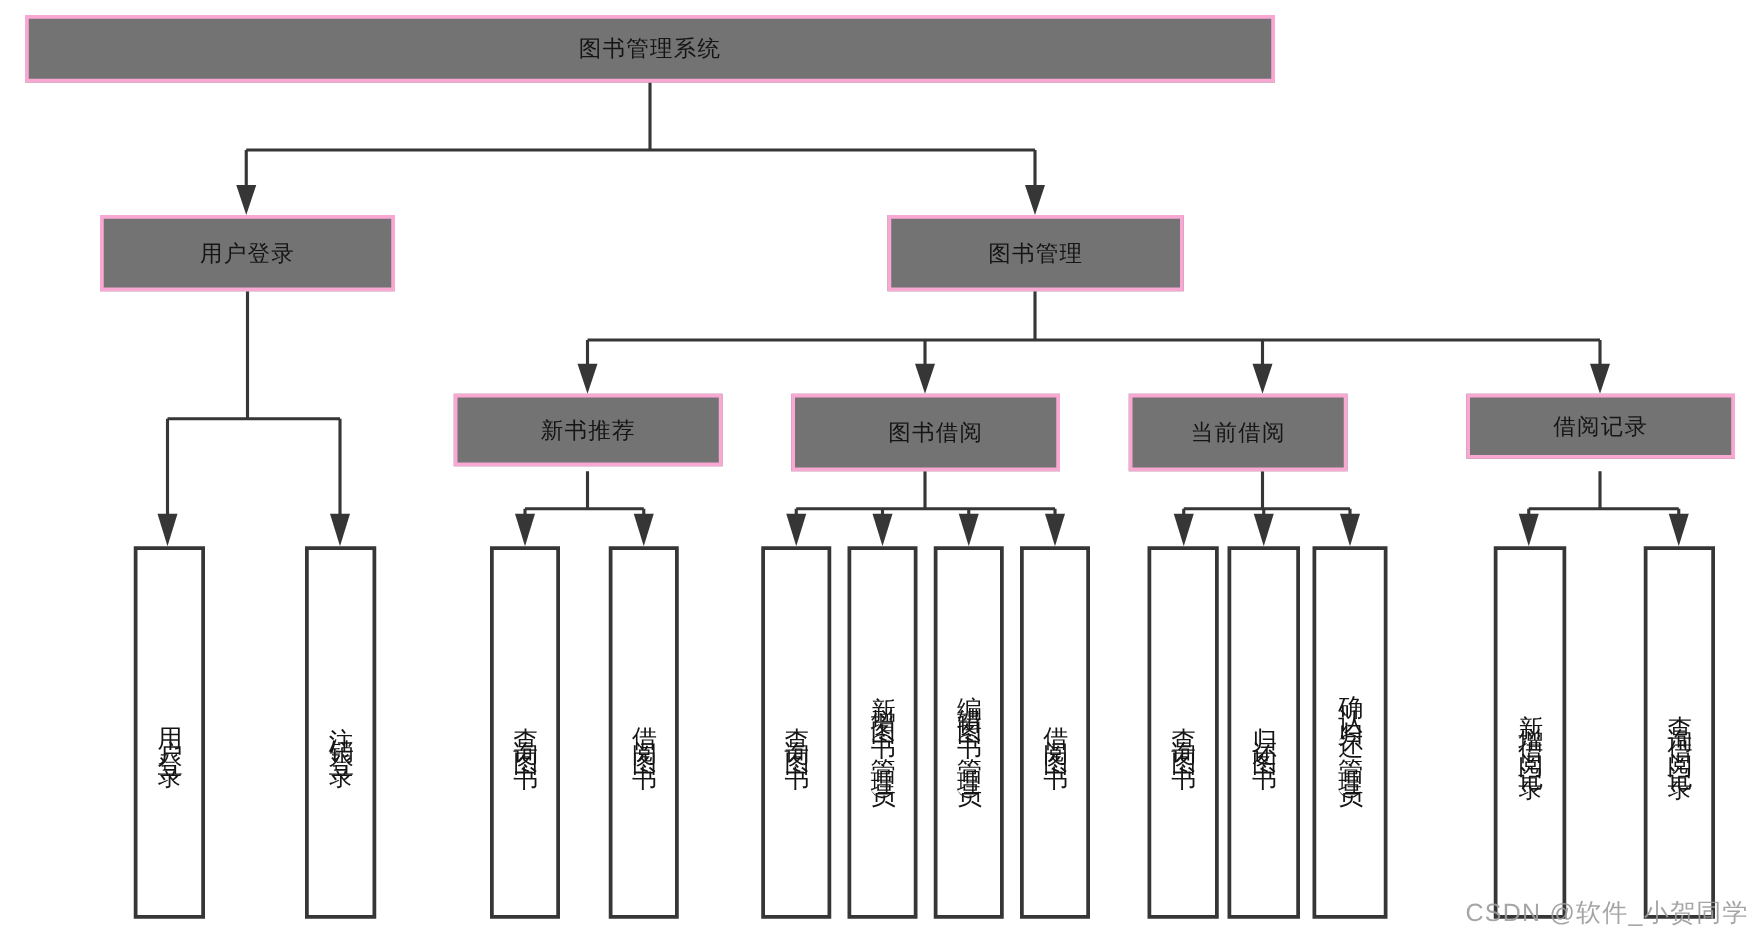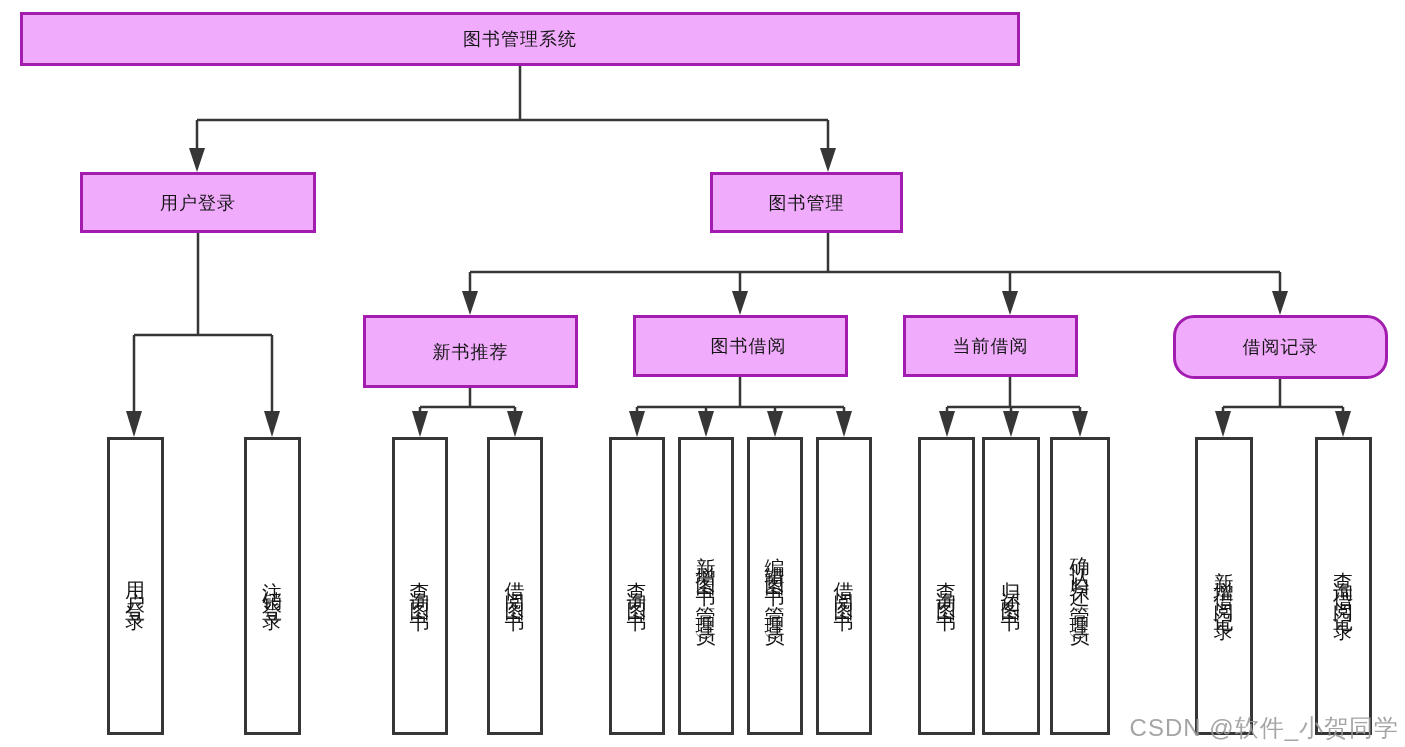--- a/index.html
+++ b/index.html
@@ -4,37 +4,37 @@
 <style>
   html,body { margin:0; padding:0; background:#ffffff; }
   body { font-family:"Liberation Sans","DejaVu Sans",sans-serif; }
   .stage {
     position:relative; width:1405px; height:747px;
     background:#ffffff; overflow:hidden;
   }
   .connectors { position:absolute; left:0; top:0; width:1405px; height:747px; pointer-events:none; }
   .hnode {
     position:absolute; box-sizing:border-box;
-    border:3px solid #a21caf; background:#f0abfc;
+    border:3px solid #f9a8d4; background:#737373;
     display:flex; align-items:center; justify-content:center;
   }
   .hnode span { font-size:18px; color:#151515; letter-spacing:1px; }
   .vnode {
     position:absolute; box-sizing:border-box;
     border:3px solid #363636; background:#ffffff;
     display:flex; align-items:center; justify-content:center;
   }
   .vnode span {
     writing-mode:vertical-rl; text-orientation:mixed;
     font-size:20px; line-height:1; letter-spacing:10px;
     color:#151515; white-space:nowrap;
   }
   .watermark {
     position:absolute; right:6px; bottom:3px;
-    font-size:24px; letter-spacing:1px;
+    font-size:20px; letter-spacing:1px;
     color:#9c9c9c; opacity:0.9; z-index:5;
   }
 </style>
 </head>
 <body>
 
 <div class="stage">
 
   <svg class="connectors" viewBox="0 0 1405 747" xmlns="http://www.w3.org/2000/svg">
     <g stroke="#363636" stroke-width="2.5" fill="none">
@@ -76,34 +76,34 @@
     </g>
   </svg>
 
   <div class="hnode" style="left:20px; top:12px; width:1000px; height:54px;">
     <span>图书管理系统</span>
   </div>
 
   <div class="hnode" style="left:80px; top:172px; width:236px; height:61px;">
     <span>用户登录</span>
   </div>
-  <div class="hnode" style="left:710px; top:172px; width:193px; height:61px;">
+  <div class="hnode" style="left:710px; top:172px; width:237px; height:61px;">
     <span>图书管理</span>
   </div>
 
-  <div class="hnode" style="left:363px; top:315px; width:215px; height:73px;">
+  <div class="hnode" style="left:363px; top:315px; width:215px; height:58px;">
     <span>新书推荐</span>
   </div>
   <div class="hnode" style="left:633px; top:315px; width:215px; height:62px;padding-left:16px;">
     <span>图书借阅</span>
   </div>
   <div class="hnode" style="left:903px; top:315px; width:175px; height:62px;">
     <span>当前借阅</span>
   </div>
-  <div class="hnode" style="left:1173px; top:315px; width:215px; height:64px;border-radius:21px;">
+  <div class="hnode" style="left:1173px; top:315px; width:215px; height:52px;">
     <span>借阅记录</span>
   </div>
 
   <div class="vnode" style="left:107px; top:437px; width:57px; height:298px;">
     <span>用户登录</span>
   </div>
   <div class="vnode" style="left:244px; top:437px; width:57px; height:298px;">
     <span>注销登录</span>
   </div>
 

